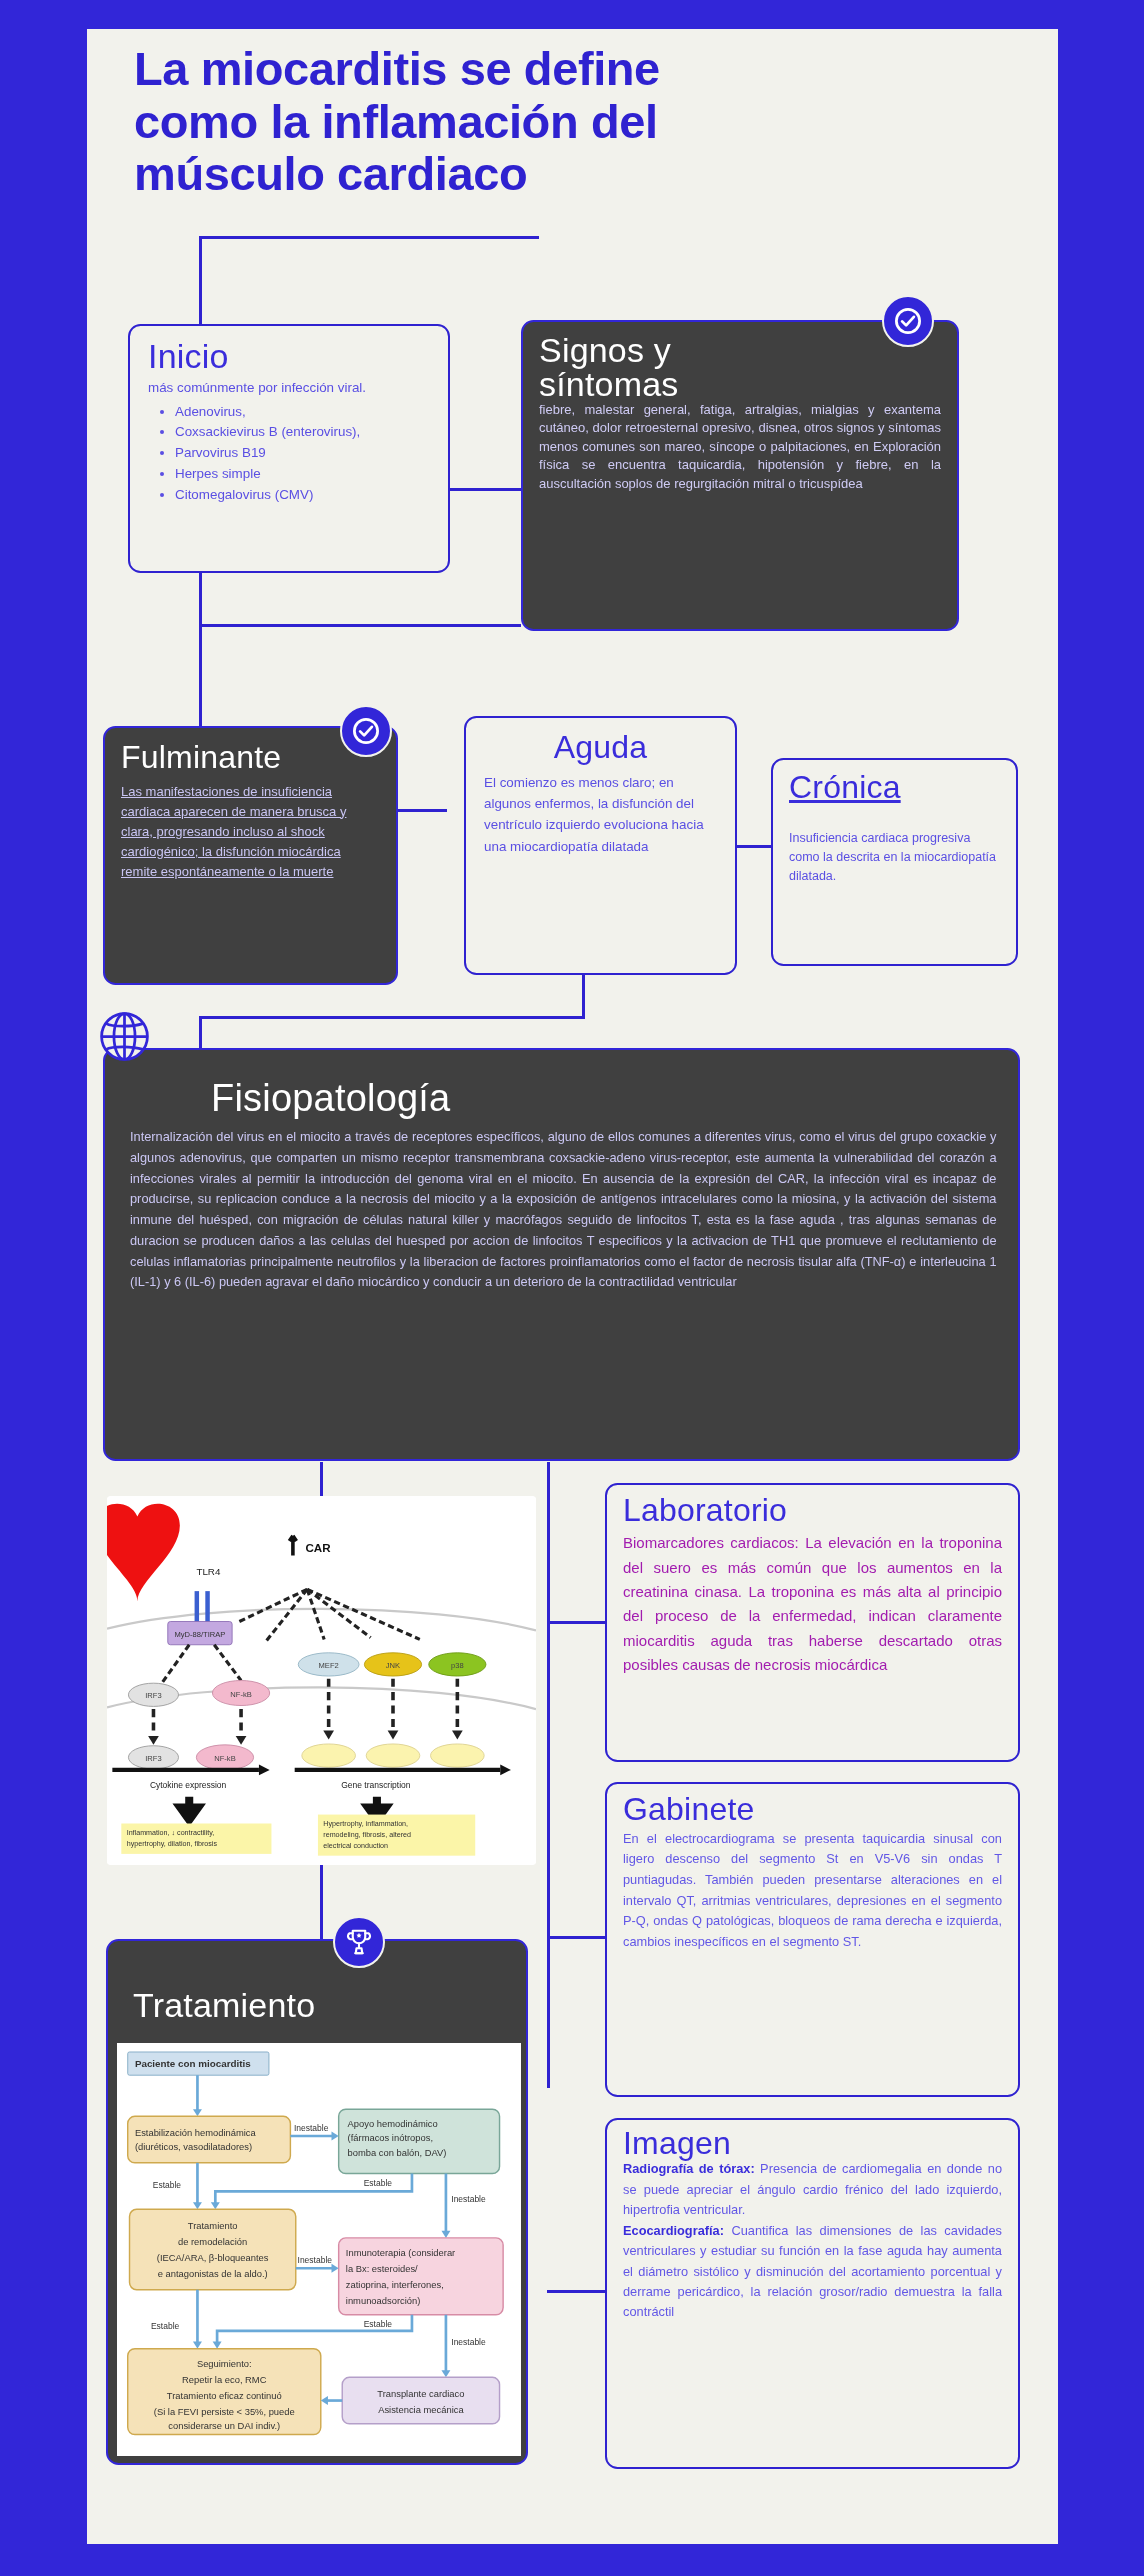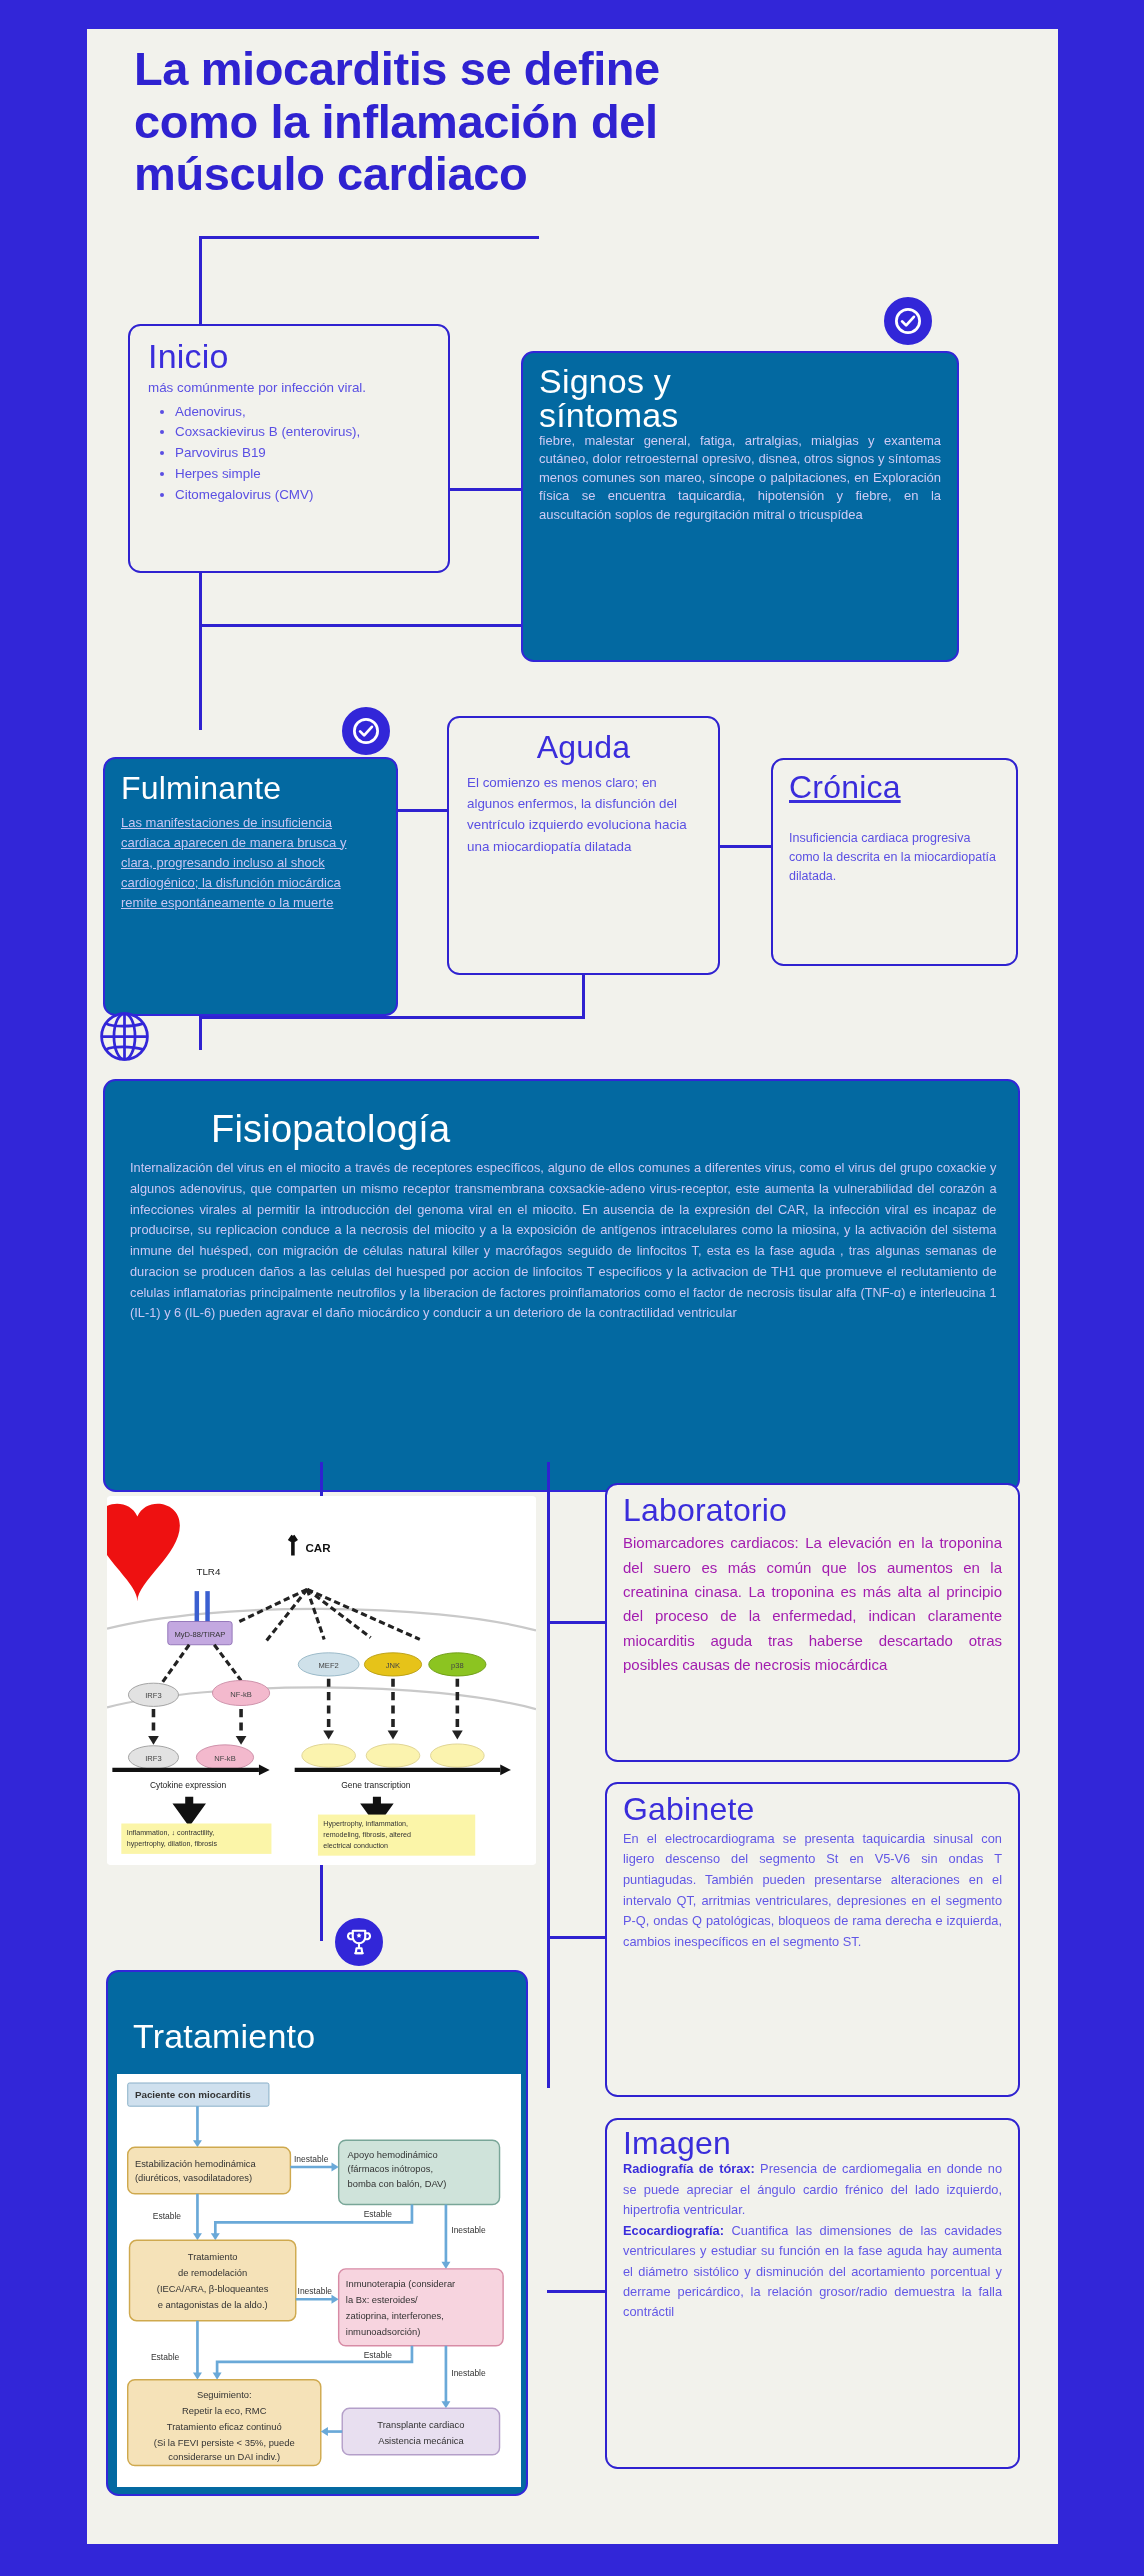--- a/index.html
+++ b/index.html
@@ -29,23 +29,22 @@
   
   .box {
     position: absolute;
     border-radius: 12.5px;
   }
   .box-outline {
     border: 2.7px solid #2f22d0;
     background: #f2f2ec;
   }
   .box-filled {
-    background: #0369a1;
+    background: #404040;
     border: 2.7px solid #3226d8;
-    margin-top: 31px;
   }
   .h-title {
     font-weight: 400;
     letter-spacing: 0.2px;
     line-height: 1.0;
   }
   .body-txt {
     text-align: justify;
     line-height: 1.42;
   }
@@ -100,21 +99,21 @@
   #signos { left: 521px; top: 320px; width: 438px; height: 311px; padding: 10.7px 16px 9px 16px; }
   #signos .h-title { font-size: 34px; color: #ffffff; margin-bottom: 0px; }
   #signos .body-txt { font-size: 13px; color: #cfcbf5; }
 
   
   #fulminante { left: 103px; top: 726px; width: 295px; height: 259px; padding: 12.5px 16px; }
   #fulminante .h-title { font-size: 32px; color: #ffffff; margin-bottom: 9px; }
   #fulminante .body-txt { font-size: 13px; color: #c9c5f3; text-align: left; line-height: 1.55; text-decoration: underline; }
 
   
-  #aguda { left: 447px; top: 716px; width: 273px; height: 259px; padding: 12.5px 18px; }
+  #aguda { left: 464px; top: 716px; width: 273px; height: 259px; padding: 12.5px 18px; }
   #aguda .h-title { font-size: 32px; color: #3a2ddb; margin-bottom: 9px; text-align: center; }
   #aguda .body-txt { font-size: 13.4px; color: #5a4fe3; text-align: left; line-height: 1.6; }
 
   
   #cronica { left: 771px; top: 758px; width: 247px; height: 208px; padding: 10.7px 16px; }
   #cronica .h-title { font-size: 32px; color: #3a2ddb; margin-bottom: 26px; text-decoration: underline; }
   #cronica .body-txt { font-size: 12.5px; color: #5a4fe3; text-align: left; line-height: 1.55; }
 
   
   #fisio { left: 103px; top: 1048px; width: 917px; height: 413px; padding: 14.3px 21.5px 12.5px 25px; }

